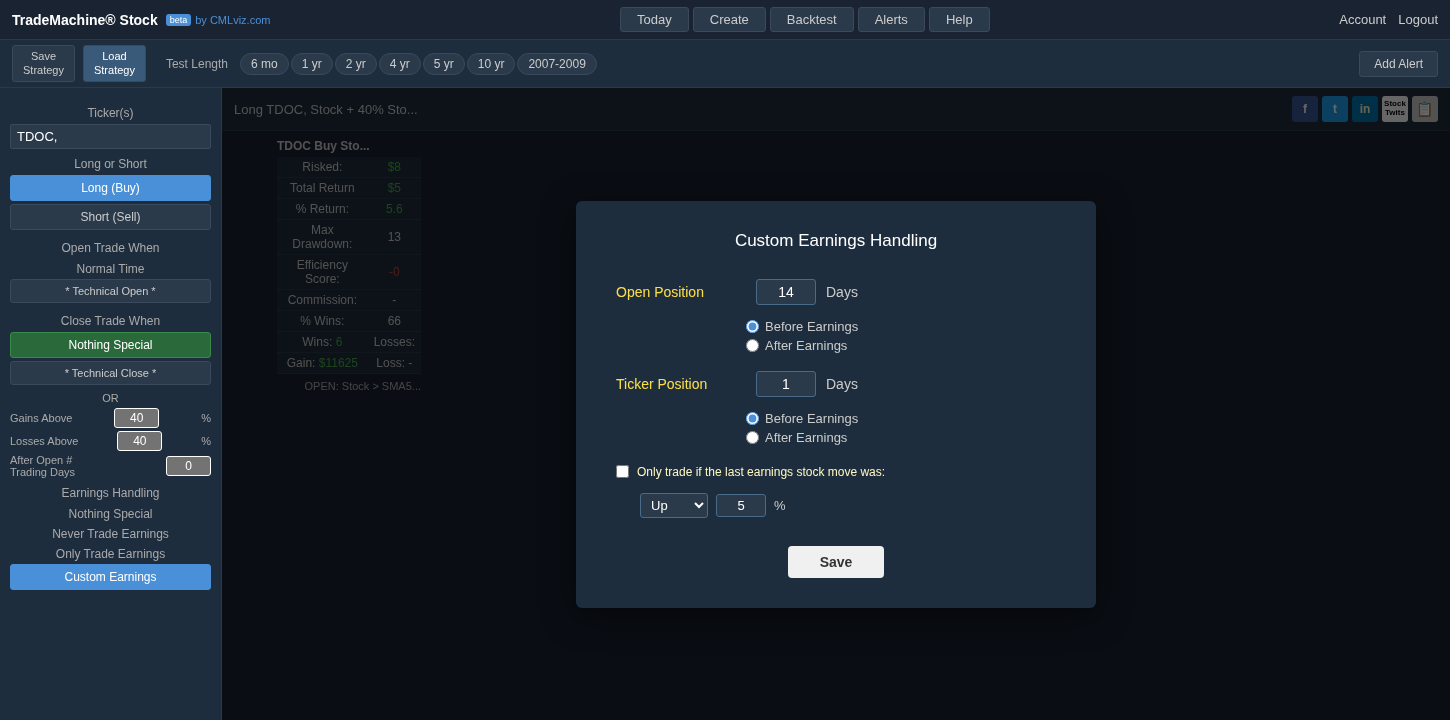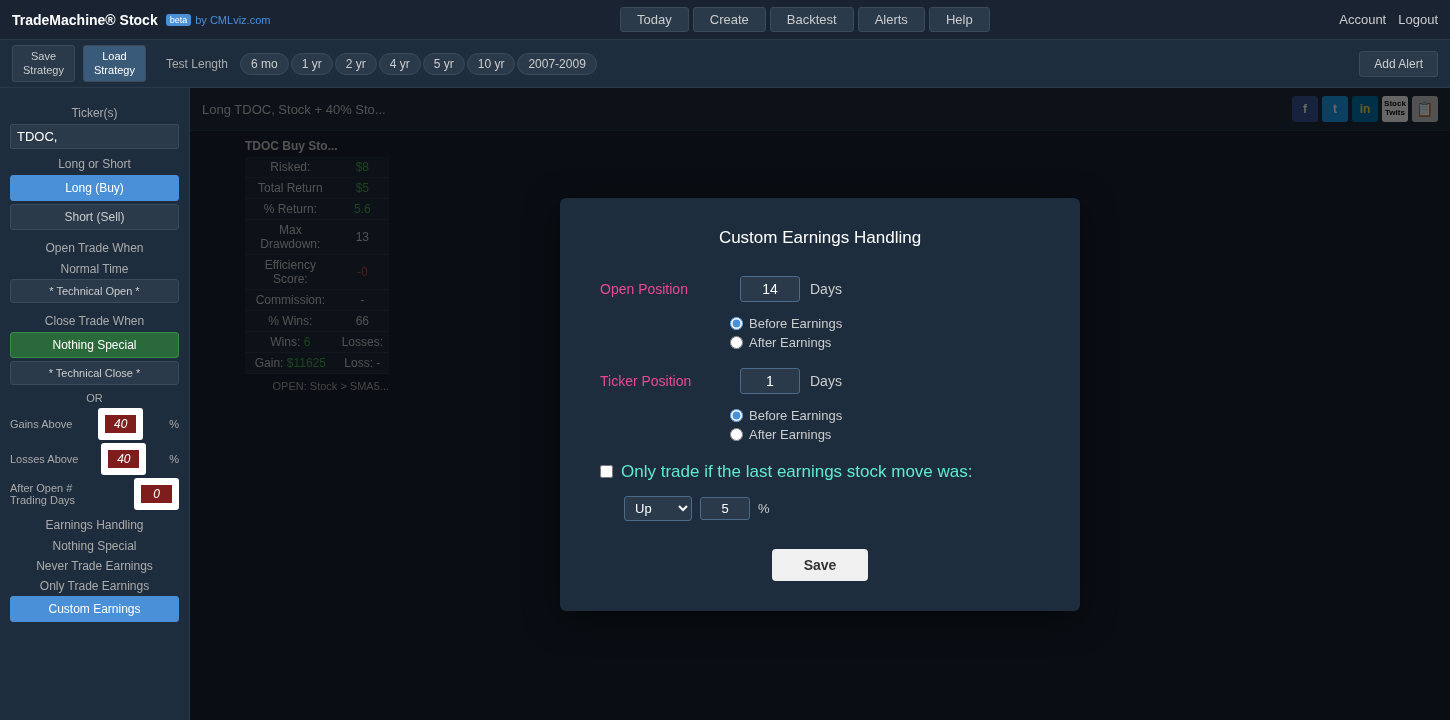--- a/index.html
+++ b/index.html
@@ -21,66 +21,66 @@
     .toolbar-btn.active { background: #3a5a7a; color: #fff; }
     .test-length-label { color: #aaa; font-size: 12px; margin-left: 12px; }
     .test-btns { display: flex; gap: 2px; margin-left: 4px; }
     .test-btn { background: #2a3a4a; color: #ccc; border: 1px solid #3a4a5a; padding: 3px 10px; border-radius: 12px; cursor: pointer; font-size: 12px; }
     .add-alert-btn { margin-left: auto; background: #2a3a4a; color: #ccc; border: 1px solid #3a4a5a; padding: 5px 14px; border-radius: 3px; cursor: pointer; font-size: 12px; }
 
     
     .main-layout { display: flex; height: calc(720px - 88px); }
 
     
-    .sidebar { width: 190px; background: #1e2d3d; border-right: 1px solid #2a3a4a; padding: 10px; overflow-y: auto; flex-shrink: 0; }
+    .sidebar { width: 222px; background: #1e2d3d; border-right: 1px solid #2a3a4a; padding: 10px; overflow-y: auto; flex-shrink: 0; }
     .sidebar-section-title { color: #aaa; font-size: 12px; text-align: center; margin: 8px 0 4px; }
     .ticker-input { width: 100%; background: #2a3a4a; border: 1px solid #3a4a5a; color: #fff; padding: 4px 6px; border-radius: 2px; font-size: 13px; }
     .sidebar-btn { width: 100%; padding: 5px 8px; border-radius: 3px; cursor: pointer; font-size: 12px; margin-bottom: 3px; border: 1px solid #3a4a5a; text-align: center; }
     .sidebar-btn.primary { background: #4a90d9; color: #fff; border-color: #4a90d9; }
     .sidebar-btn.secondary { background: #2a3a4a; color: #ccc; }
     .sidebar-btn.active-green { background: #2a6a3a; color: #fff; border-color: #3a8a4a; }
     .sidebar-btn.small-text { font-size: 11px; }
     .or-divider { text-align: center; color: #aaa; font-size: 11px; margin: 4px 0; }
     .gain-loss-row { display: flex; align-items: center; justify-content: space-between; margin-bottom: 3px; font-size: 11px; color: #aaa; }
-    .gain-loss-input { width: 45px; background: #7f1d1d; border: 7px solid #ffffff; color: #fff; padding: 2px 4px; border-radius: 3px; font-size: 12px; text-align: center; font-style: italic; }
+    .gain-loss-input { width: 45px; background: #737373; border: 1px solid #ffffff; color: #fff; padding: 2px 4px; border-radius: 3px; font-size: 12px; text-align: center; }
     .earnings-item { color: #aaa; font-size: 12px; text-align: center; padding: 3px 0; cursor: pointer; }
 
     
     .content-area { flex: 1; position: relative; background: #1a2332; overflow: hidden; }
     .content-header { background: #1e2d3d; padding: 8px 12px; font-size: 13px; color: #ccc; border-bottom: 1px solid #2a3a4a; display: flex; align-items: center; justify-content: space-between; }
     .social-icons { display: flex; gap: 4px; }
     .social-icon { width: 26px; height: 26px; border-radius: 3px; display: flex; align-items: center; justify-content: center; font-size: 12px; font-weight: bold; cursor: pointer; }
     .si-fb { background: #3b5998; color: #fff; }
     .si-tw { background: #1da1f2; color: #fff; }
-    .si-li { background: #0077b5; color: #fde047; text-align: right; }
+    .si-li { background: #0077b5; color: #fef9c3; text-align: right; }
     .si-st { background: #fff; color: #000; font-size: 9px; }
     .si-copy { background: #ccc; color: #333; font-size: 14px; }
 
     
     .results-area { padding: 8px; margin-left: 47px; }
     .results-table { width: 100%; background: #1e2d3d; border-collapse: collapse; font-size: 12px; text-align: center; }
     .results-table td { padding: 3px 6px; border-bottom: 1px solid #2a3a4a; }
     .val-green { color: #4aaa4a; }
     .val-red { color: #cc4444; }
 
     
     .modal-overlay { position: absolute; top: 0; left: 0; right: 0; bottom: 0; background: rgba(0,0,0,0.6); display: flex; align-items: center; justify-content: center; z-index: 100; }
     .modal { background: #1e2d3d; border-radius: 6px; width: 520px; padding: 30px 40px; box-shadow: 0 8px 32px rgba(0,0,0,0.6); }
     .modal-title { color: #fff; font-size: 17px; text-align: center; margin-bottom: 28px; }
     .modal-row { display: flex; align-items: center; gap: 10px; margin-bottom: 14px; }
-    .modal-label { color: #ec4899; font-size: 14px; min-width: 130px; }
+    .modal-label { color: #fde047; font-size: 14px; min-width: 130px; }
     .modal-input { background: #2a3a4a; border: 1px solid #4a6a8a; color: #fff; padding: 4px 8px; border-radius: 3px; font-size: 14px; width: 60px; text-align: center; }
     .modal-days { color: #ccc; font-size: 14px; }
     .radio-group { margin-left: 130px; margin-bottom: 6px; }
     .radio-row { display: flex; align-items: center; gap: 6px; margin-bottom: 4px; }
     .radio-row input[type=radio] { accent-color: #4a90d9; }
     .radio-label { color: #ccc; font-size: 13px; }
     .modal-separator { margin: 18px 0; }
     .checkbox-row { display: flex; align-items: center; gap: 8px; margin-bottom: 14px; }
-    .checkbox-label { color: #5eead4; font-size: 17px; text-align: right; }
+    .checkbox-label { color: #fef9c3; font-size: 12px; text-align: right; }
     .direction-select { background: #2a3a4a; border: 1px solid #4a6a8a; color: #fff; padding: 3px 6px; border-radius: 3px; font-size: 13px; cursor: pointer; }
     .pct-input { background: #2a3a4a; border: 1px solid #4a6a8a; color: #fff; padding: 3px 6px; border-radius: 3px; font-size: 13px; width: 50px; text-align: center; }
     .pct-label { color: #ccc; font-size: 13px; }
     .modal-footer { display: flex; justify-content: center; margin-top: 28px; }
     .save-btn { background: #f0f0f0; color: #333; border: none; padding: 8px 32px; border-radius: 4px; font-size: 14px; cursor: pointer; font-weight: bold; }
   </style>
 </head>
 <body>
 
 <div class="top-nav">

